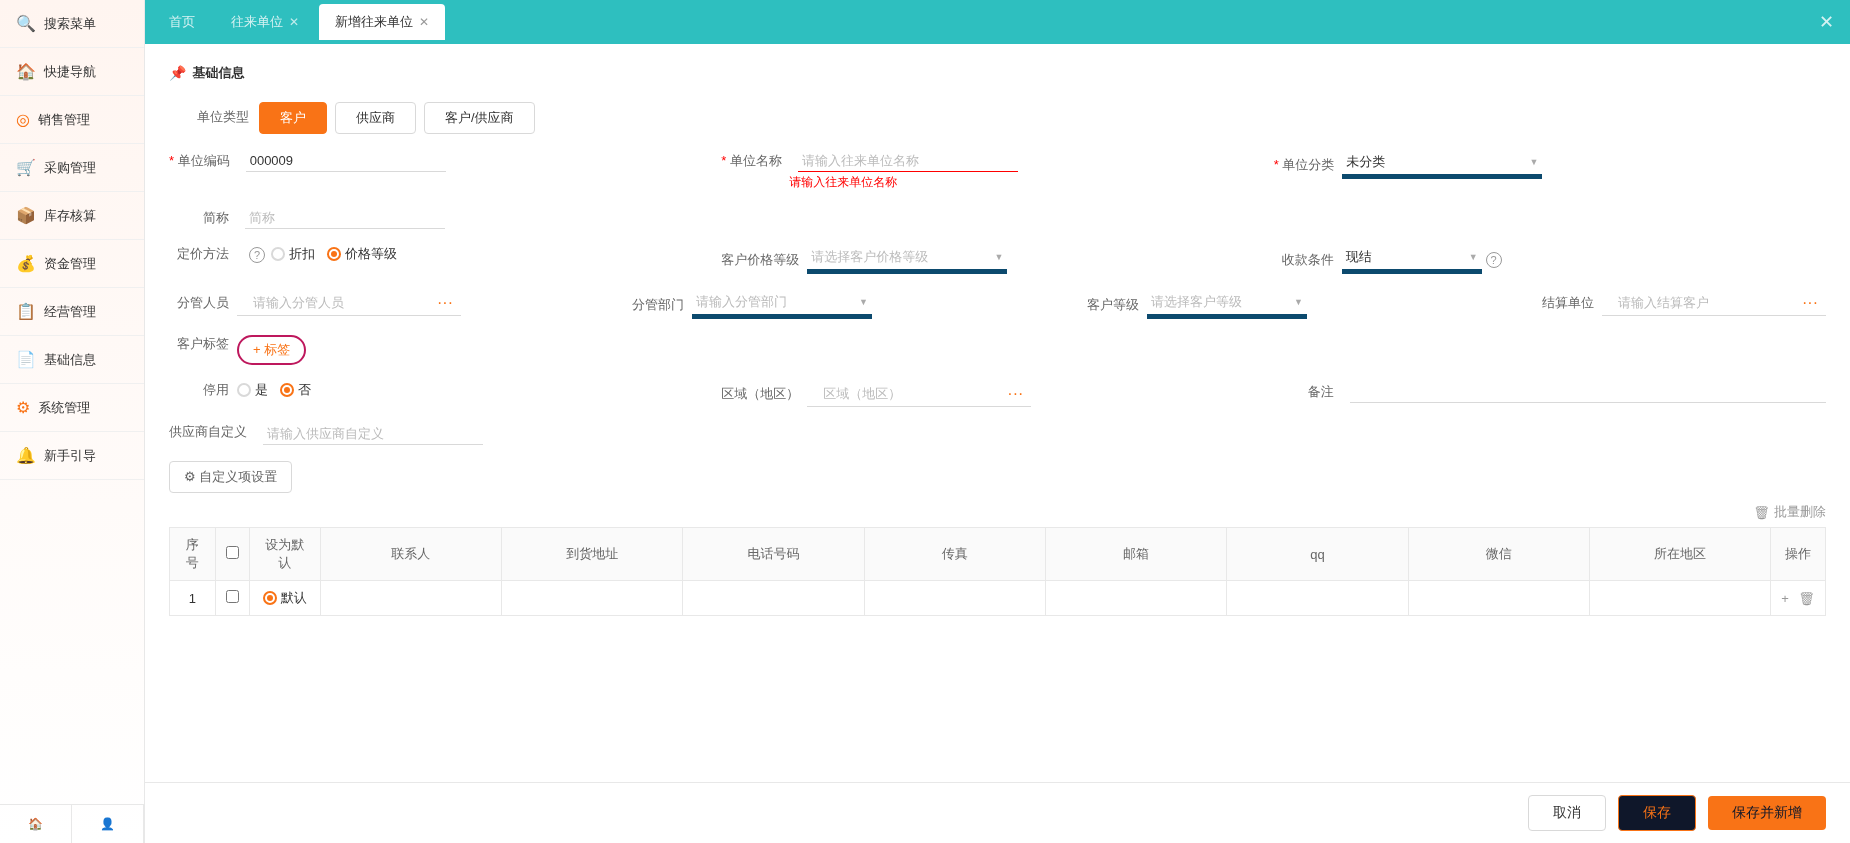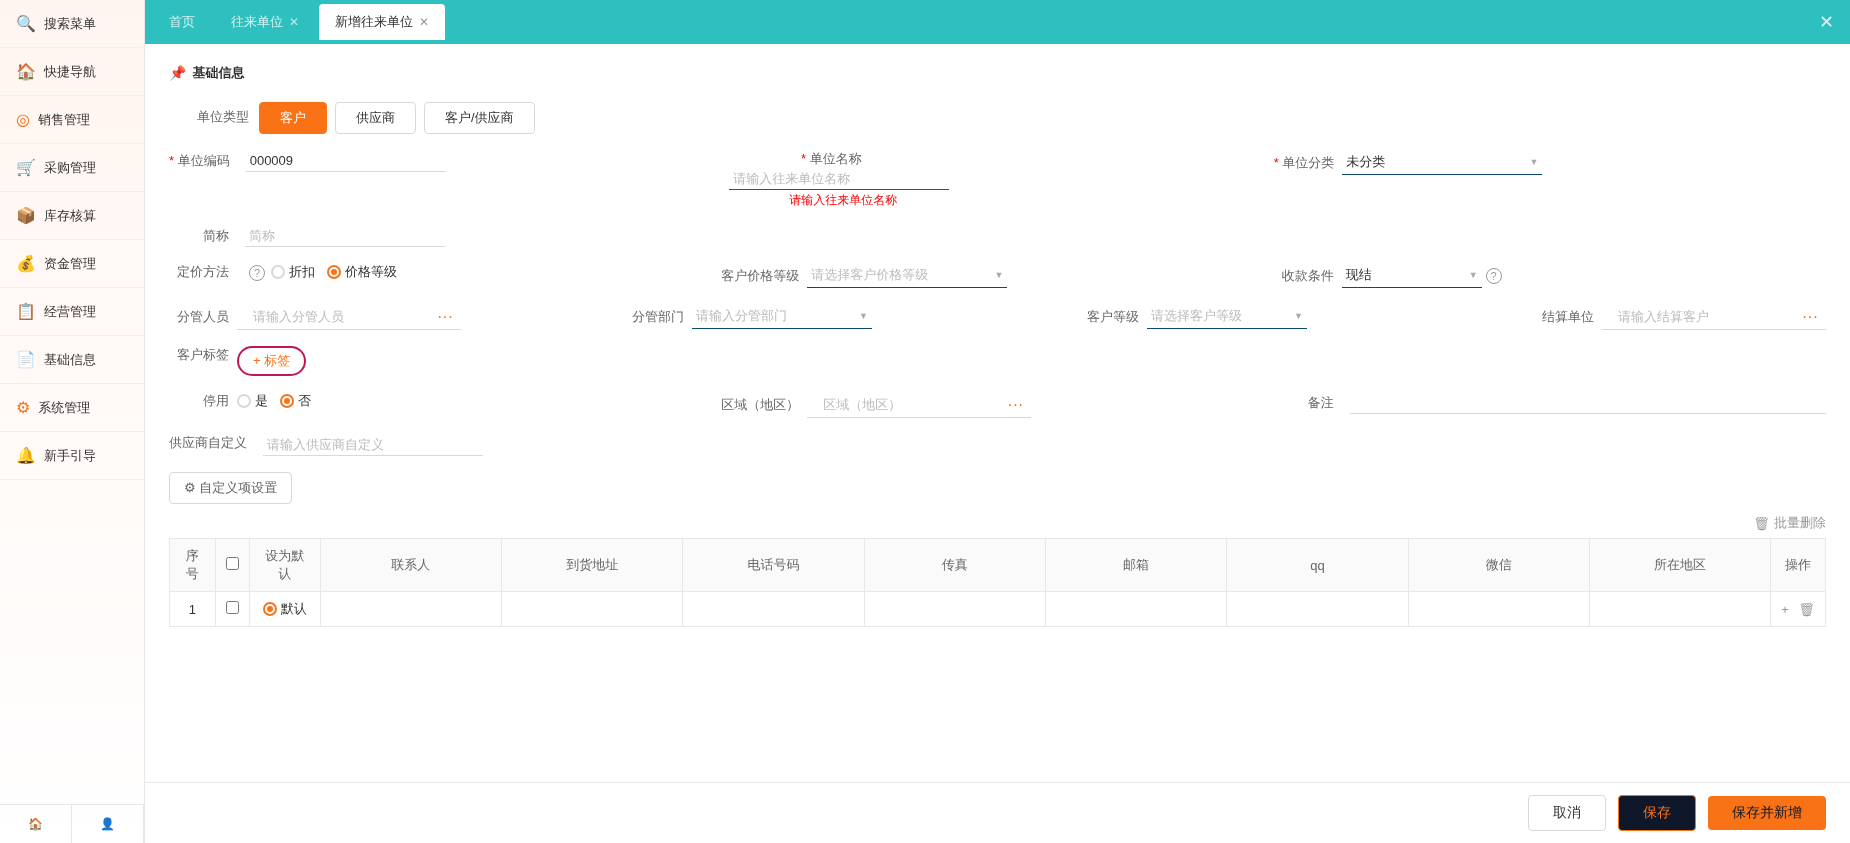--- a/index.html
+++ b/index.html
@@ -318,21 +318,21 @@
       font-size: 13px;
       min-width: 160px;
       margin-left: 8px;
     }
     .inp.error-border { border-bottom-color: red; }
     .inp::placeholder { color: #bbb; }
 
     .sel {
       display: inline-flex;
       align-items: center;
-      border-bottom: 1px solid #0c4a6e;
+      border-bottom: 5px solid #0c4a6e;
       padding: 3px 4px;
       min-width: 140px;
       cursor: pointer;
       font-size: 13px;
     }
     .sel .ph { color: #bbb; flex: 1; }
     .sel .cv { color: #333; flex: 1; }
     .sel .arr { color: #aaa; font-size: 9px; margin-left: 4px; }
 
     .form-grid-row {
@@ -434,21 +434,21 @@
       </div>
 
       <div class="form-grid-row">
 
         <div class="col-3">
           <span class="lbl req">单位编码</span>
           <input class="inp" type="text" value="000009" style="min-width: 200px;">
         </div>
 
         <div class="col-3" style="flex-direction:column; align-items:flex-start;">
-          <div style="display:flex; align-items:center;flex-direction:column;">
+          <div style="display:flex; align-items:center;">
             <span class="lbl req">单位名称</span>
             <input class="inp error-border" type="text" placeholder="请输入往来单位名称" style="min-width: 220px;">
           </div>
           <div style="margin-left:68px; margin-top:2px;">
             <span style="color:red; font-size:12px;">请输入往来单位名称</span>
           </div>
         </div>
 
         <div class="col-3">
           <span class="lbl req">单位分类</span>

